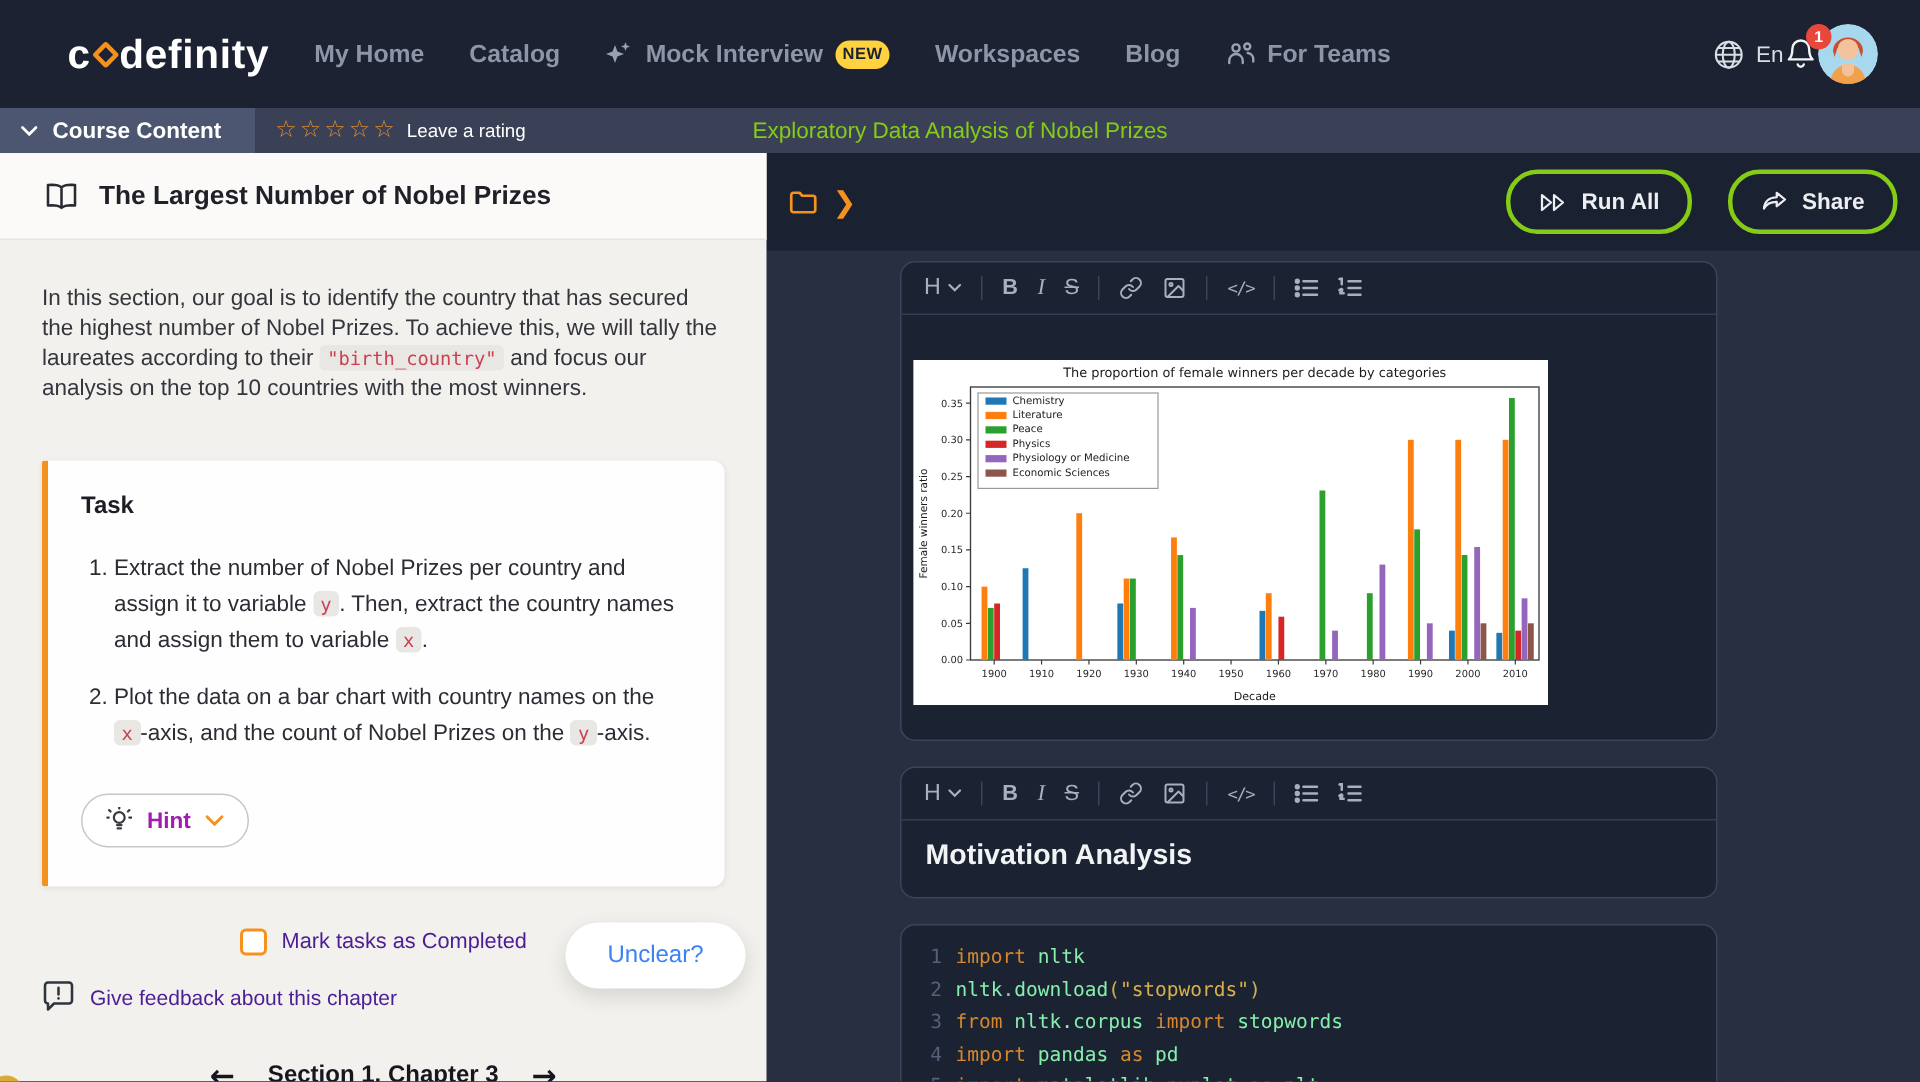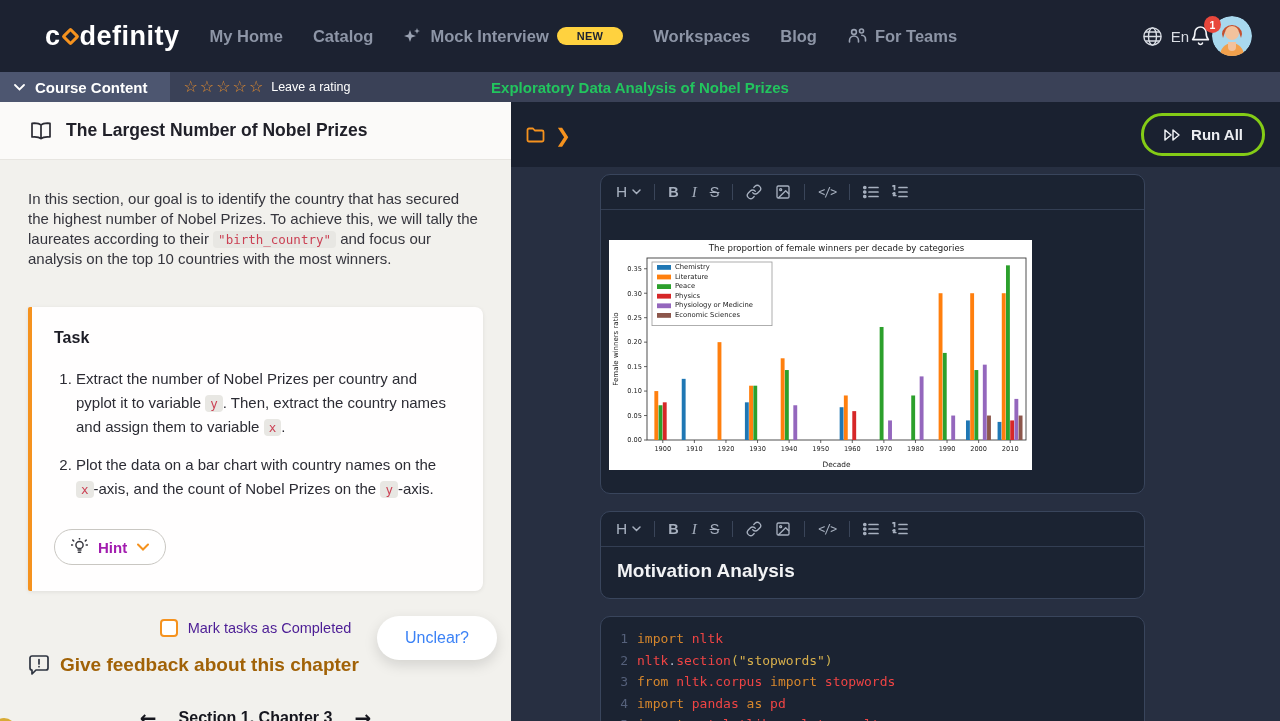--- a/index.html
+++ b/index.html
@@ -2,56 +2,56 @@
 <html><head>
 <meta charset="utf-8">
 <style>
   * { margin:0; padding:0; box-sizing:border-box; }
   html,body { width:1280px; height:721px; overflow:hidden; font-family:"Liberation Sans",sans-serif; background:#272f41; }
 
   
   .navbar { height:72px; background:#1c2231; display:flex; align-items:center; padding:0 28px 0 45px; gap:30px; }
   .logo { display:flex; align-items:center; color:#fff; font-size:27px; font-weight:bold; letter-spacing:.5px; }
   .logo .diamond { width:13px; height:13px; border:3.5px solid #f5921e; transform:rotate(45deg); margin:0 3px; border-radius:2px; }
-  .nav-item { color:#8d95a6; font-size:16.5px; font-weight:600; display:flex; align-items:center; gap:8px; cursor:pointer; white-space:nowrap; }
-  .badge-new { background:#ffd23f; color:#1c2231; font-size:11px; font-weight:bold; padding:3px 20px; border-radius:10px; letter-spacing:.3px; }
+  .nav-item { color:#8d95a6; font-size:16.5px; font-weight:600; display:flex; gap:8px; cursor:pointer; white-space:nowrap; }
+  .badge-new { background:#ffd23f; color:#1c2231; font-size:11px; font-weight:bold; padding:3px 5px; border-radius:10px; letter-spacing:.3px; }
   .nav-spacer { flex:1; }
   .nav-right { display:flex; align-items:center; }
   .lang { display:flex; align-items:center; gap:8px; color:#d9dde4; font-size:15px; }
   .bell-wrap { position:relative; }
   .bell-badge { position:absolute; top:-8px; right:-9px; background:#e8473c; color:#fff; font-size:10.5px; font-weight:bold; width:17px; height:17px; border-radius:50%; display:flex; align-items:center; justify-content:center; }
   .avatar { width:40px; height:40px; border-radius:50%; overflow:hidden; }
 
   
   .course-bar { height:30px; background:#3a4157; display:flex; align-items:center; position:relative; }
   .cc-tab { height:30px; background:#4d5670; color:#fff; font-size:15px; font-weight:600; display:flex; align-items:center; gap:10px; padding:0 22px 0 14px; cursor:pointer; }
   .stars { display:flex; align-items:center; gap:2px; margin-left:14px; }
   .star { color:#e08a2e; font-size:16px; line-height:1; cursor:pointer; }
   .leave-rating { color:#fff; font-size:12.5px; margin-left:8px; }
-  .course-title { position:absolute; left:50%; transform:translateX(-50%); color:#22c55e; font-size:15px; font-weight:bold; white-space:nowrap; }
+  .course-title { position:absolute; left:50%; transform:translateX(-50%); color:#84cc16; font-size:15px; font-weight:normal; white-space:nowrap; }
 
   
   .main { display:flex; height:619px;justify-content:flex-end; }
   .left-panel { width:511px; background:#f2f1ed; position:relative; display:flex; flex-direction:column; }
   .lesson-header { height:58px; background:#fbfaf9; border-bottom:1px solid #e7e5e1; display:flex; align-items:center; gap:14px; padding:0 30px; flex-shrink:0; }
   .lesson-header h1 { font-size:17.5px; color:#202029; }
   .left-content { padding:29px 28px 0 28px; position:relative; flex:1; }
   .intro { font-size:15px; color:#35353d; line-height:1.34; max-width:456px; }
   code.inline { font-family:"DejaVu Sans Mono",monospace; font-size:12.5px; color:#cb4154; background:#e8e7e3; padding:1px 5px; border-radius:4px; }
   .task-card { margin-top:38px; background:#fffefe; border-left:4px solid #f5921e; border-radius:2px 8px 8px 2px; box-shadow:0 1px 4px rgba(0,0,0,.08); padding:22px 24px 26px 22px; }
   .task-card h2 { font-size:16px; color:#1d1d26; margin-bottom:20px; }
   .task-card ol { padding-left:22px; }
   .task-card li { font-size:15px; color:#2c2c34; line-height:1.6; margin-bottom:14px; max-width:410px; }
   .hint-btn { margin-top:14px; display:inline-flex; align-items:center; gap:10px; background:#fff; border:1px solid #c9c7c2; border-radius:20px; padding:8px 16px; cursor:pointer; }
   .hint-btn span.lbl { font-size:15px; font-weight:600; color:#a21caf; }
   .check-row { margin-top:28px; display:flex; align-items:center; justify-content:center; gap:10px; }
   .checkbox { width:18px; height:18px; border:2px solid #f5921e; border-radius:4px; background:#fff; cursor:pointer; }
   .check-row label { font-size:14.5px; color:#4c1d95; cursor:pointer; }
   .feedback-row { margin-top:17px; display:flex; align-items:center; gap:10px; }
-  .feedback-link { color:#a16207; font-size:19px; cursor:pointer;font-weight:bold; }
+  .feedback-link { color:#4c1d95; font-size:14px; cursor:pointer; }
   .unclear-btn { position:absolute; right:14px; bottom:70px; background:#fff; border:none; border-radius:24px; padding:13px 28px; font-size:16px; color:#3b82f6; font-family:"Liberation Sans",sans-serif; box-shadow:0 5px 14px rgba(0,0,0,.13); cursor:pointer; }
   .section-nav { margin-top:30px; display:flex; align-items:center; justify-content:center; gap:22px; }
   .section-nav .arrow { font-family:"DejaVu Sans",sans-serif; font-size:20px; font-weight:bold; color:#16161e; cursor:pointer; }
   .section-nav .lbl { font-size:16px; font-weight:bold; color:#16161e; }
   .chat-stub { position:absolute; left:-8px; bottom:-12px; width:24px; height:24px; border-radius:50%; background:#d8ab35; }
 
   
   .notebook { flex:1; background:#272f41; display:flex; flex-direction:column; overflow:hidden; }
   .nb-topbar { height:65px; background:#1a2130; display:flex; align-items:center; padding:0 15px; gap:10px; flex-shrink:0; }
   .nb-chevron { color:#f5921e; font-size:19px; font-weight:bold; font-family:"DejaVu Sans",sans-serif; }
@@ -67,21 +67,21 @@
   .tb-btn.strike { text-decoration:line-through; }
   .tb-sep { width:1px; height:16px; background:#3a4559; }
   .tb-code { font-family:"DejaVu Sans Mono",monospace; font-size:11.5px; letter-spacing:-1px; }
   .chart-wrap { padding:30px 8px 23px 8px; }
   .chart-img { background:#fff; display:block; }
   .md-heading { padding:13px 16px 16px 16px; font-size:19px; font-weight:bold; color:#f2f3f5; }
   .code-area { padding:11px 0 8px 0; font-family:"DejaVu Sans Mono",monospace; font-size:13px; }
   .code-line { display:flex; line-height:21.5px; white-space:pre; }
   .code-line .ln { width:18px; text-align:right; margin:0 9px 0 9px; color:#55607a; flex-shrink:0; }
   .tok-kw { color:#d7872c; }
-  .tok-id { color:#ef4444; }
+  .tok-id { color:#86efac; }
   .tok-str { color:#d9b04c; }
   .tok-br { color:#cdb14f; }
   .tok-pl { color:#a9b6c8; }
   svg.ic { display:block; }
 </style>
 </head>
 <body>
 
 <header class="navbar">
   <div class="logo">
@@ -173,21 +173,21 @@
           <path d="M11 3 C9.5 1.6 7 1.2 4.5 1.2 L2 1.4 V15 l2.5-.2 c2.5 0 5 .4 6.5 1.8 1.5-1.4 4-1.8 6.5-1.8 l2.5.2 V1.4 L17.5 1.2 C15 1.2 12.5 1.6 11 3 Z M11 3 V16.6"></path>
         </svg>
       <h1>The Largest Number of Nobel Prizes</h1>
     </div>
     <div class="left-content">
       <p class="intro"><span>In this section, our goal is to identify the country that has secured the highest number of Nobel Prizes. To achieve this, we will tally the laureates according to their </span><code class="inline">"birth_country"</code><span> and focus our analysis on the top 10 countries with the most winners.</span></p>
 
       <div class="task-card">
         <h2>Task</h2>
         <ol>
-          <li><span>Extract the number of Nobel Prizes per country and pyplot it to variable </span><code class="inline">y</code><span>. Then, extract the country names and assign them to variable </span><code class="inline">x</code><span>.</span></li>
+          <li><span>Extract the number of Nobel Prizes per country and assign it to variable </span><code class="inline">y</code><span>. Then, extract the country names and assign them to variable </span><code class="inline">x</code><span>.</span></li>
           <li><span>Plot the data on a bar chart with country names on the </span><code class="inline">x</code><span>-axis, and the count of Nobel Prizes on the </span><code class="inline">y</code><span>-axis.</span></li>
         </ol>
         <div class="hint-btn">
           <svg class="ic" width="17" height="18" viewBox="0 0 17 18" fill="none" stroke="#3a3a42" stroke-width="1.5" stroke-linecap="round">
               <circle cx="8.5" cy="7" r="3.6"></circle>
               <path d="M7 12 h3 M7.4 14.3 h2.2 M8.5 1 v-1 M2.7 3 l-.9-.9 M14.3 3 l.9-.9 M1.5 7 h-1.3 M16.5 7 h-1.3"></path>
             </svg>
           <span class="lbl">Hint</span>
           <svg class="ic" width="12" height="8" viewBox="0 0 12 8" fill="none" stroke="#f5921e" stroke-width="2" stroke-linecap="round">
               <path d="M1 1.5 l5 5 5-5"></path>
@@ -224,20 +224,26 @@
       <svg class="ic" width="19" height="17" viewBox="0 0 19 17" fill="none" stroke="#f5921e" stroke-width="1.8" stroke-linejoin="round">
           <path d="M1.5 4 a1.5 1.5 0 0 1 1.5-1.5 h4 l1.8 2 h7.2 a1.5 1.5 0 0 1 1.5 1.5 v8 a1.5 1.5 0 0 1-1.5 1.5 H3 a1.5 1.5 0 0 1-1.5-1.5 Z"></path>
         </svg>
       <span class="nb-chevron">❯</span>
       <div class="spacer"></div>
       <button class="nb-btn">
         <svg class="ic" width="19" height="14" viewBox="0 0 19 14" fill="none" stroke="#eceef2" stroke-width="1.5" stroke-linejoin="round">
             <path d="M2 2 l6 5 -6 5 Z M10 2 l6 5 -6 5 Z"></path>
           </svg>
         <span>Run All</span>
+      </button>
+      <button class="nb-btn">
+        <svg class="ic" width="18" height="15" viewBox="0 0 18 15" fill="none" stroke="#eceef2" stroke-width="1.5" stroke-linejoin="round">
+            <path d="M10.5 1.5 16 6 l-5.5 4.5 v-3 C6 7.5 3.5 9 2 12 2.3 7 5 4.8 10.5 4.5 Z"></path>
+          </svg>
+        <span>Share</span>
       </button>
     </div>
 
     <div class="nb-scroll">
 
       <div class="cell">
         <div class="cell-toolbar">
           <div class="tb-h">
               <span>H</span>
               <svg class="ic" width="9" height="6" viewBox="0 0 9 6" fill="none" stroke="#a7b0bf" stroke-width="1.5" stroke-linecap="round">
@@ -417,21 +423,21 @@
                 <path d="M7 2.5 h8 M7 7 h8 M7 11.5 h8 M1 1 l1.5-.8 V4.5 M1 8.5 c2-2 2.8.5 0 2 h2.8"></path>
               </svg>
             </span>
         </div>
         <div class="md-heading">Motivation Analysis</div>
       </div>
 
       <div class="cell">
         <div class="code-area" id="code-area">
             <div class="code-line"><span class="ln">1</span><span class="tok-kw">import</span><span class="tok-pl"> </span><span class="tok-id">nltk</span></div>
-            <div class="code-line"><span class="ln">2</span><span class="tok-id">nltk</span><span class="tok-pl">.</span><span class="tok-id">section</span><span class="tok-br">(</span><span class="tok-str">"stopwords"</span><span class="tok-br">)</span></div>
+            <div class="code-line"><span class="ln">2</span><span class="tok-id">nltk</span><span class="tok-pl">.</span><span class="tok-id">download</span><span class="tok-br">(</span><span class="tok-str">"stopwords"</span><span class="tok-br">)</span></div>
             <div class="code-line"><span class="ln">3</span><span class="tok-kw">from</span><span class="tok-pl"> </span><span class="tok-id">nltk.corpus</span><span class="tok-pl"> </span><span class="tok-kw">import</span><span class="tok-pl"> </span><span class="tok-id">stopwords</span></div>
             <div class="code-line"><span class="ln">4</span><span class="tok-kw">import</span><span class="tok-pl"> </span><span class="tok-id">pandas</span><span class="tok-pl"> </span><span class="tok-kw">as</span><span class="tok-pl"> </span><span class="tok-id">pd</span></div>
             <div class="code-line"><span class="ln">5</span><span class="tok-kw">import</span><span class="tok-pl"> </span><span class="tok-id">matplotlib.pyplot</span><span class="tok-pl"> </span><span class="tok-kw">as</span><span class="tok-pl"> </span><span class="tok-id">plt</span></div>
           </div>
       </div>
 
     </div>
   </section>
 </div>
 

